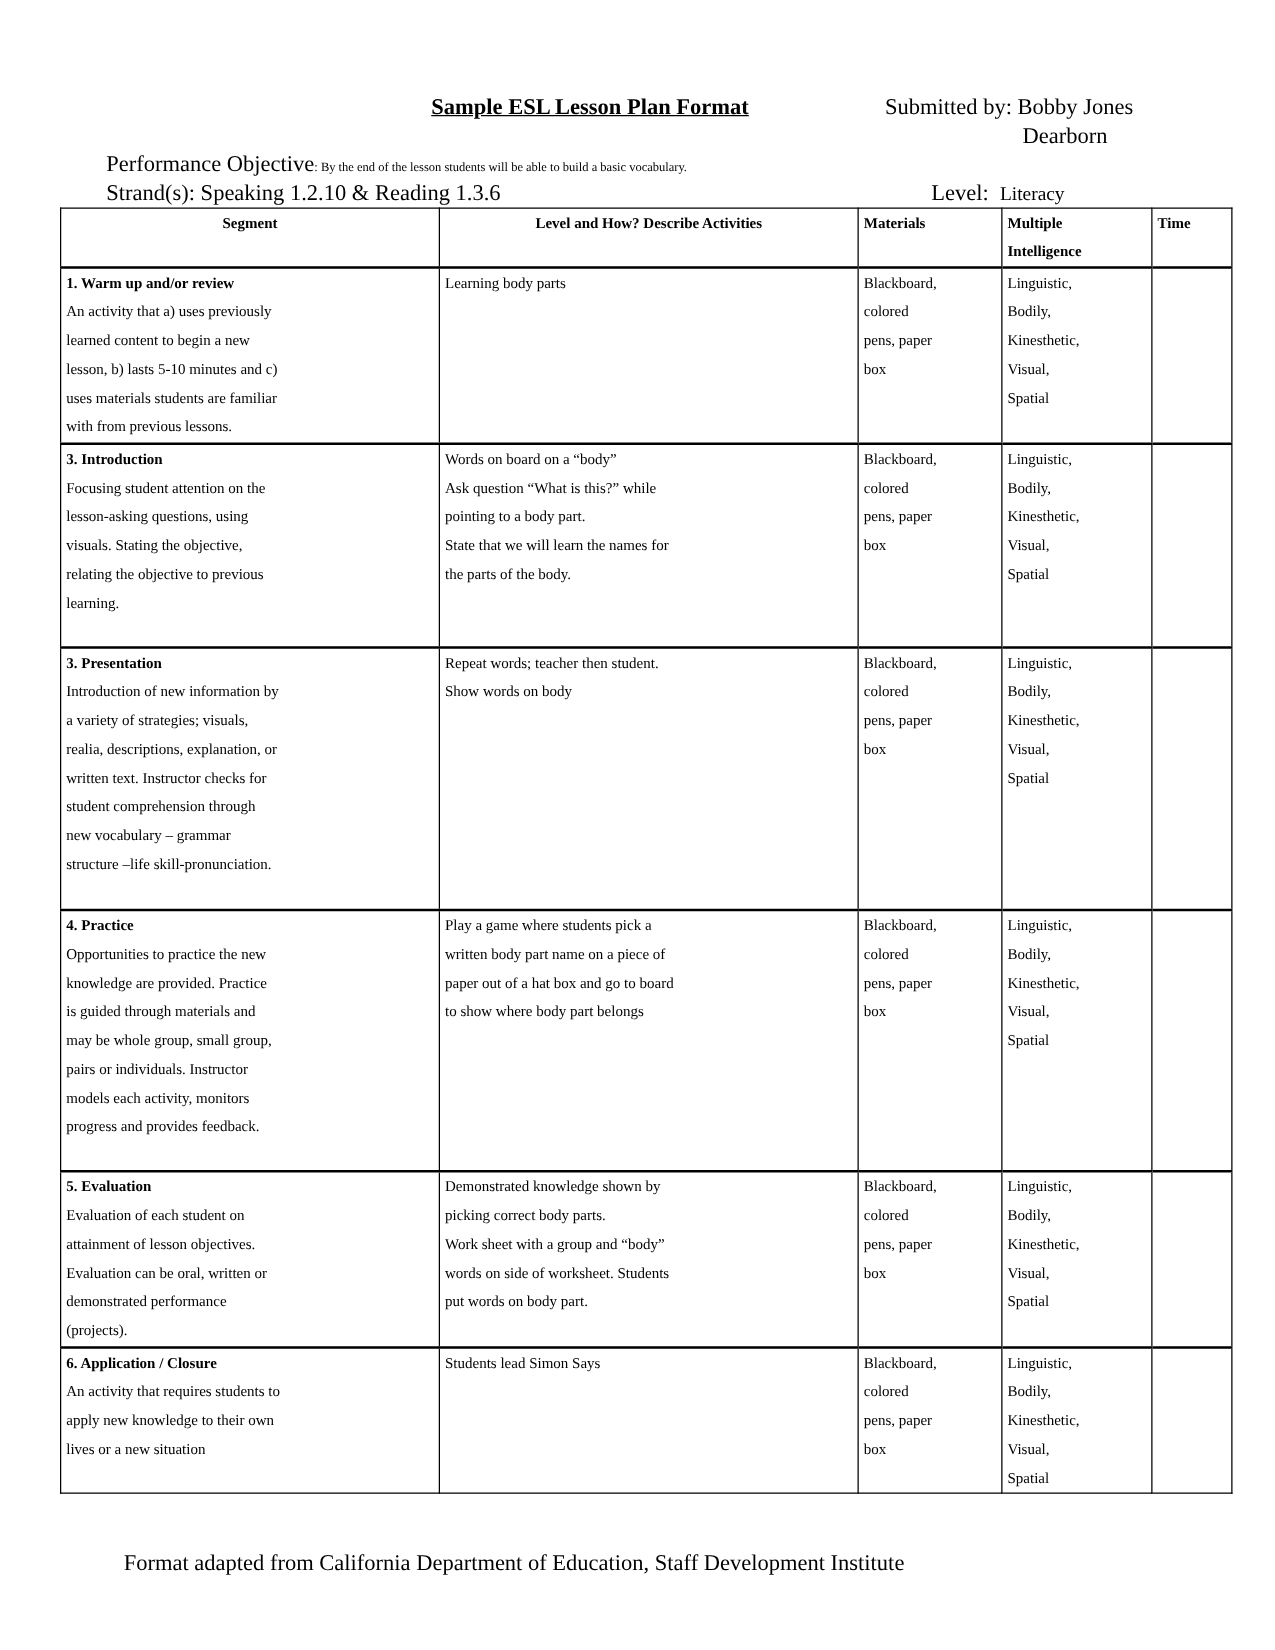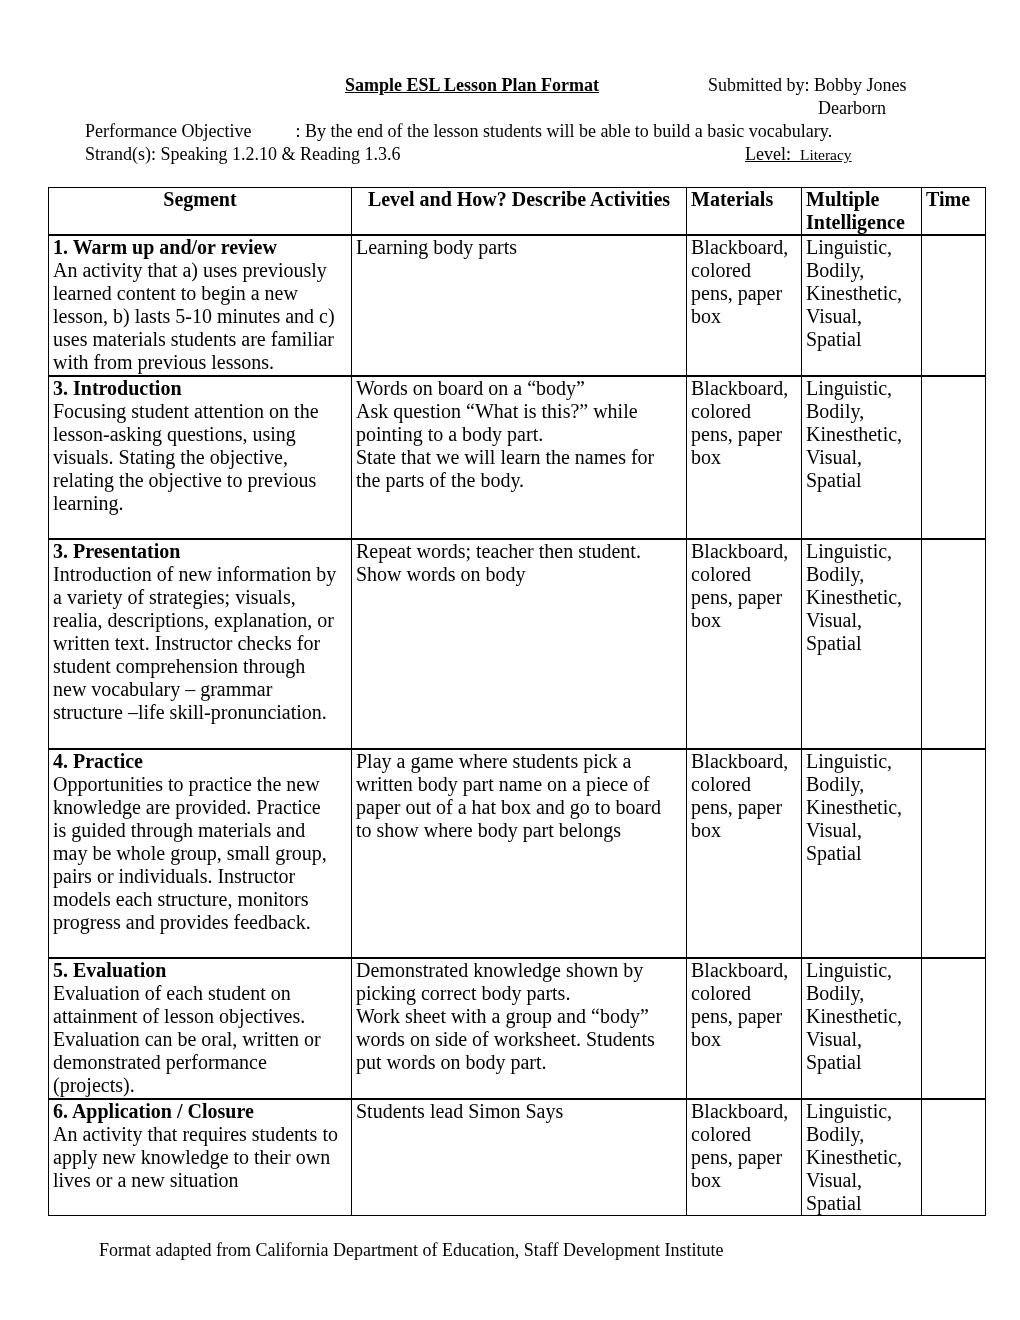--- a/index.html
+++ b/index.html
@@ -3,28 +3,28 @@
 <meta charset="utf-8">
 <style>
   html, body { margin:0; padding:0; background:#ffffff; }
   body { width:1020px; height:1320px; position:relative; overflow:hidden;
          font-family:"Liberation Serif", "DejaVu Serif", serif; color:#000; }
   .abs { position:absolute; white-space:nowrap; }
   .title { left:345px; top:75px; font-size:18px; font-weight:bold;text-decoration:underline; }
   .submitted { left:685px; top:75px; font-size:18px;margin-left:23px; }
   .location { left:818px; top:98px; font-size:18px; }
   .objective { left:85px; top:121px; font-size:18px; }
-  .objective .small { font-size:18px;margin-left:44px; }
+  .objective .small { font-size:10px; }
   .strand { left:85px; top:144px; font-size:18px; }
-  .level { left:745px; top:144px; font-size:18px;text-decoration:underline; }
+  .level { left:745px; top:144px; font-size:18px; }
   .level .small { font-size:15.5px; }
   .footer { left:99px; top:1240px; font-size:18px; }
 
-  table.plan { position:absolute; left:48px; top:187px; width:937px;
-               border-collapse:collapse; table-layout:fixed; font-size:20px; line-height:23px; }
+  table.plan { position:absolute; left:48px; top:166px; width:937px;
+               border-collapse:collapse; table-layout:fixed; font-size:12px; line-height:23px; }
   table.plan td, table.plan th { border:1.5px solid #000; vertical-align:top; padding:0 0 0 4px; }
   table.plan th { font-weight:bold; text-align:left; height:46px; }
   table.plan th.center { text-align:center; padding:0; }
   .seg-title { font-weight:bold; }
   .line { display:block; white-space:nowrap; }
   tr.r1 td { height:139px; }
   tr.r2 td { height:161px; }
   tr.r3 td { height:208px; }
   tr.r4 td { height:207px;margin-left:16px; }
   tr.r5 td { height:139px; }
@@ -152,21 +152,21 @@
         <td></td>
       </tr>
       <tr class="r4 tb">
         <td class="cell">
           <span class="line seg-title">4. Practice</span>
           <span class="line">Opportunities to practice the new</span>
           <span class="line">knowledge are provided.  Practice</span>
           <span class="line">is guided through materials and</span>
           <span class="line">may be whole group, small group,</span>
           <span class="line">pairs or individuals.  Instructor</span>
-          <span class="line">models each structure, monitors</span>
+          <span class="line">models each activity, monitors</span>
           <span class="line">progress and provides feedback.</span>
         </td>
         <td class="cell">
           <span class="line">Play a game where students pick a</span>
           <span class="line">written body part name on a piece of</span>
           <span class="line">paper out of a hat box and go to board</span>
           <span class="line">to show where body part belongs</span>
         </td>
         <td class="cell">
           <span class="line">Blackboard,</span>

